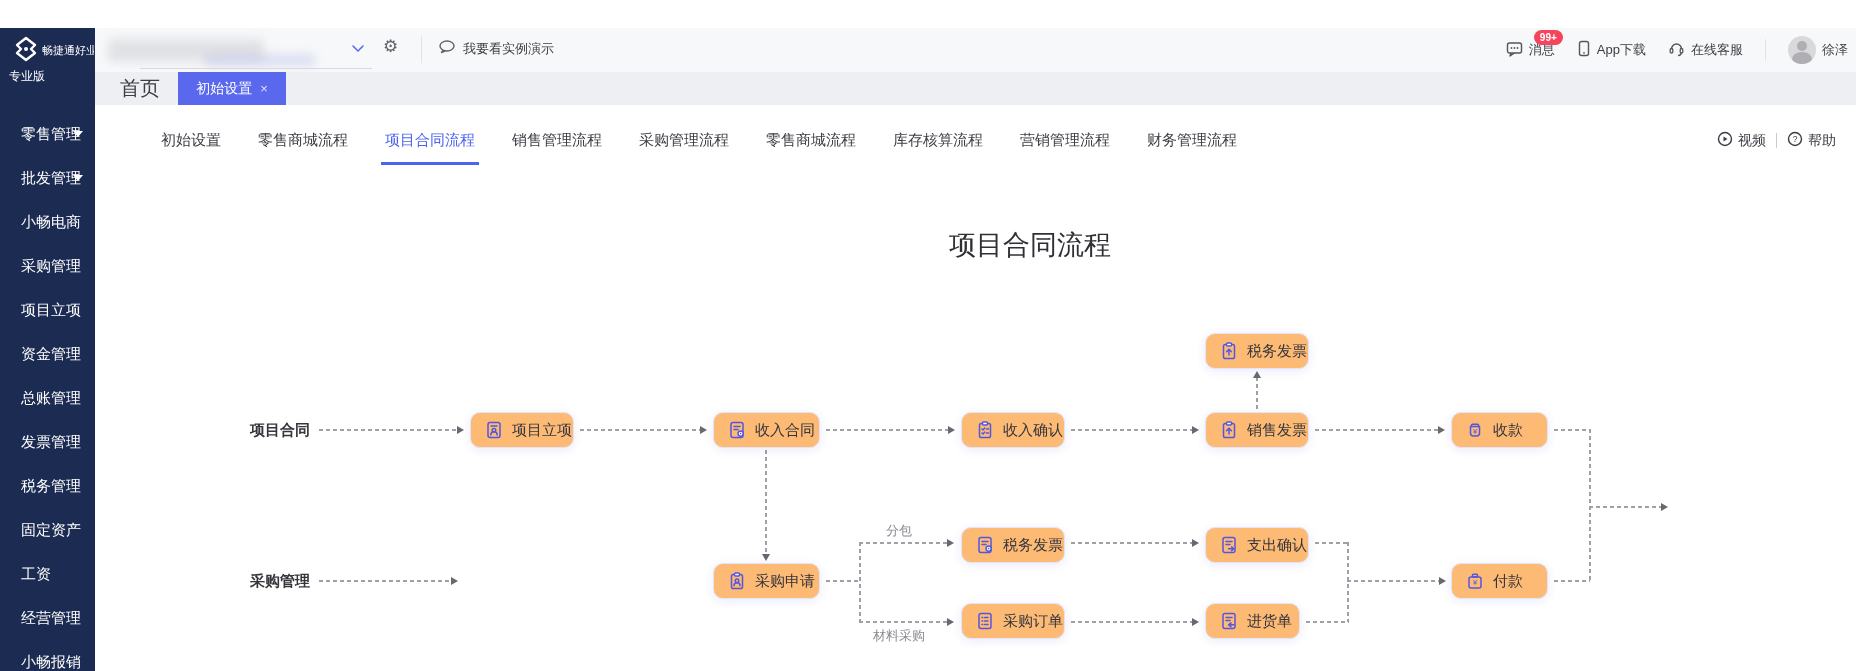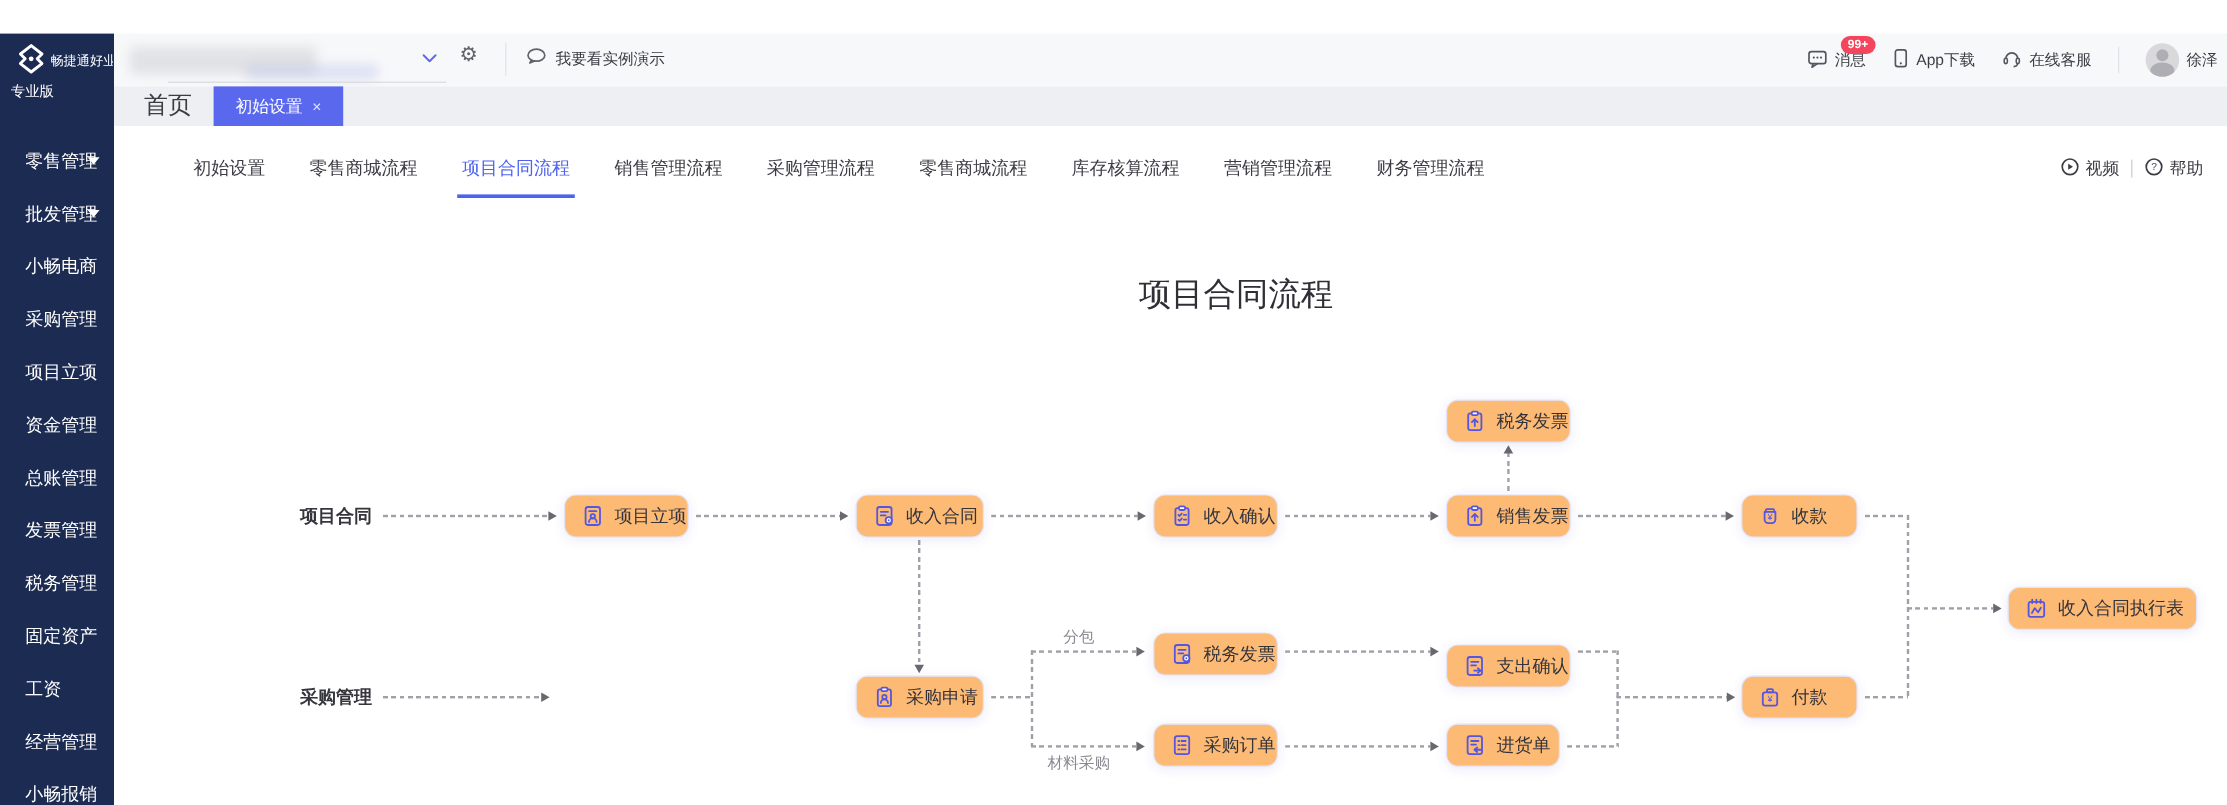--- a/index.html
+++ b/index.html
@@ -377,47 +377,35 @@
     <svg width="20" height="20" viewBox="0 0 20 20">
         <g fill="none" stroke="#5456e0" stroke-width="1.5" stroke-linecap="round" stroke-linejoin="round">
           <path d="M5.5 6.5 h9 v6.5 a3 3 0 0 1 -3 3 h-3 a3 3 0 0 1 -3 -3 z"></path>
           <path d="M6.5 6.5 v-1.3 a1 1 0 0 1 1 -1 h5 a1 1 0 0 1 1 1 v1.3"></path>
           <text x="10" y="13.6" font-size="7.5" text-anchor="middle" fill="#5456e0" stroke="none" font-family="Liberation Sans,sans-serif">¥</text>
         </g>
       </svg>
     <span>收款</span>
   </div>
 
-  <div class="node" style="left:1578px; top:384px; width:158px;">
-    <svg width="20" height="20" viewBox="0 0 20 20">
-        <g fill="none" stroke="#5456e0" stroke-width="1.5" stroke-linecap="round" stroke-linejoin="round">
-          <rect x="3.5" y="4.5" width="13" height="12.5" rx="1.8"></rect>
-          <line x1="6.5" y1="2.8" x2="6.5" y2="5.5"></line>
-          <line x1="10" y1="2.8" x2="10" y2="5.5"></line>
-          <line x1="13.5" y1="2.8" x2="13.5" y2="5.5"></line>
-          <path d="M6.3 13.8 L8.6 9.8 L11.4 13.2 L13.7 9.4"></path>
-        </g>
-      </svg>
-    <span>收入合同执行表</span>
-  </div>
 
   <div class="node" style="left:866px; top:422px; width:104px;">
     <svg width="20" height="20" viewBox="0 0 20 20">
         <g fill="none" stroke="#5456e0" stroke-width="1.5" stroke-linecap="round" stroke-linejoin="round">
           <rect x="4" y="2.5" width="12" height="15" rx="2"></rect>
           <line x1="7" y1="6.5" x2="13" y2="6.5"></line>
           <line x1="7" y1="9.5" x2="11" y2="9.5"></line>
           <circle cx="13.6" cy="13.6" r="2.6" fill="#fff"></circle>
           <circle cx="13.6" cy="13.6" r="0.8" fill="#5456e0" stroke="none"></circle>
         </g>
       </svg>
     <span>税务发票</span>
   </div>
 
-  <div class="node" style="left:1110px; top:432px; width:104px;">
+  <div class="node" style="left:1110px; top:422px; width:104px;">
     <svg width="20" height="20" viewBox="0 0 20 20">
         <g fill="none" stroke="#5456e0" stroke-width="1.5" stroke-linecap="round" stroke-linejoin="round">
           <rect x="4" y="2.5" width="12" height="15" rx="2"></rect>
           <line x1="7" y1="6.5" x2="13" y2="6.5"></line>
           <line x1="7" y1="9.5" x2="11" y2="9.5"></line>
           <line x1="9.5" y1="13.8" x2="14.5" y2="13.8"></line>
           <path d="M12.6 11.9 L14.8 13.8 L12.6 15.7"></path>
         </g>
       </svg>
     <span>支出确认</span>

